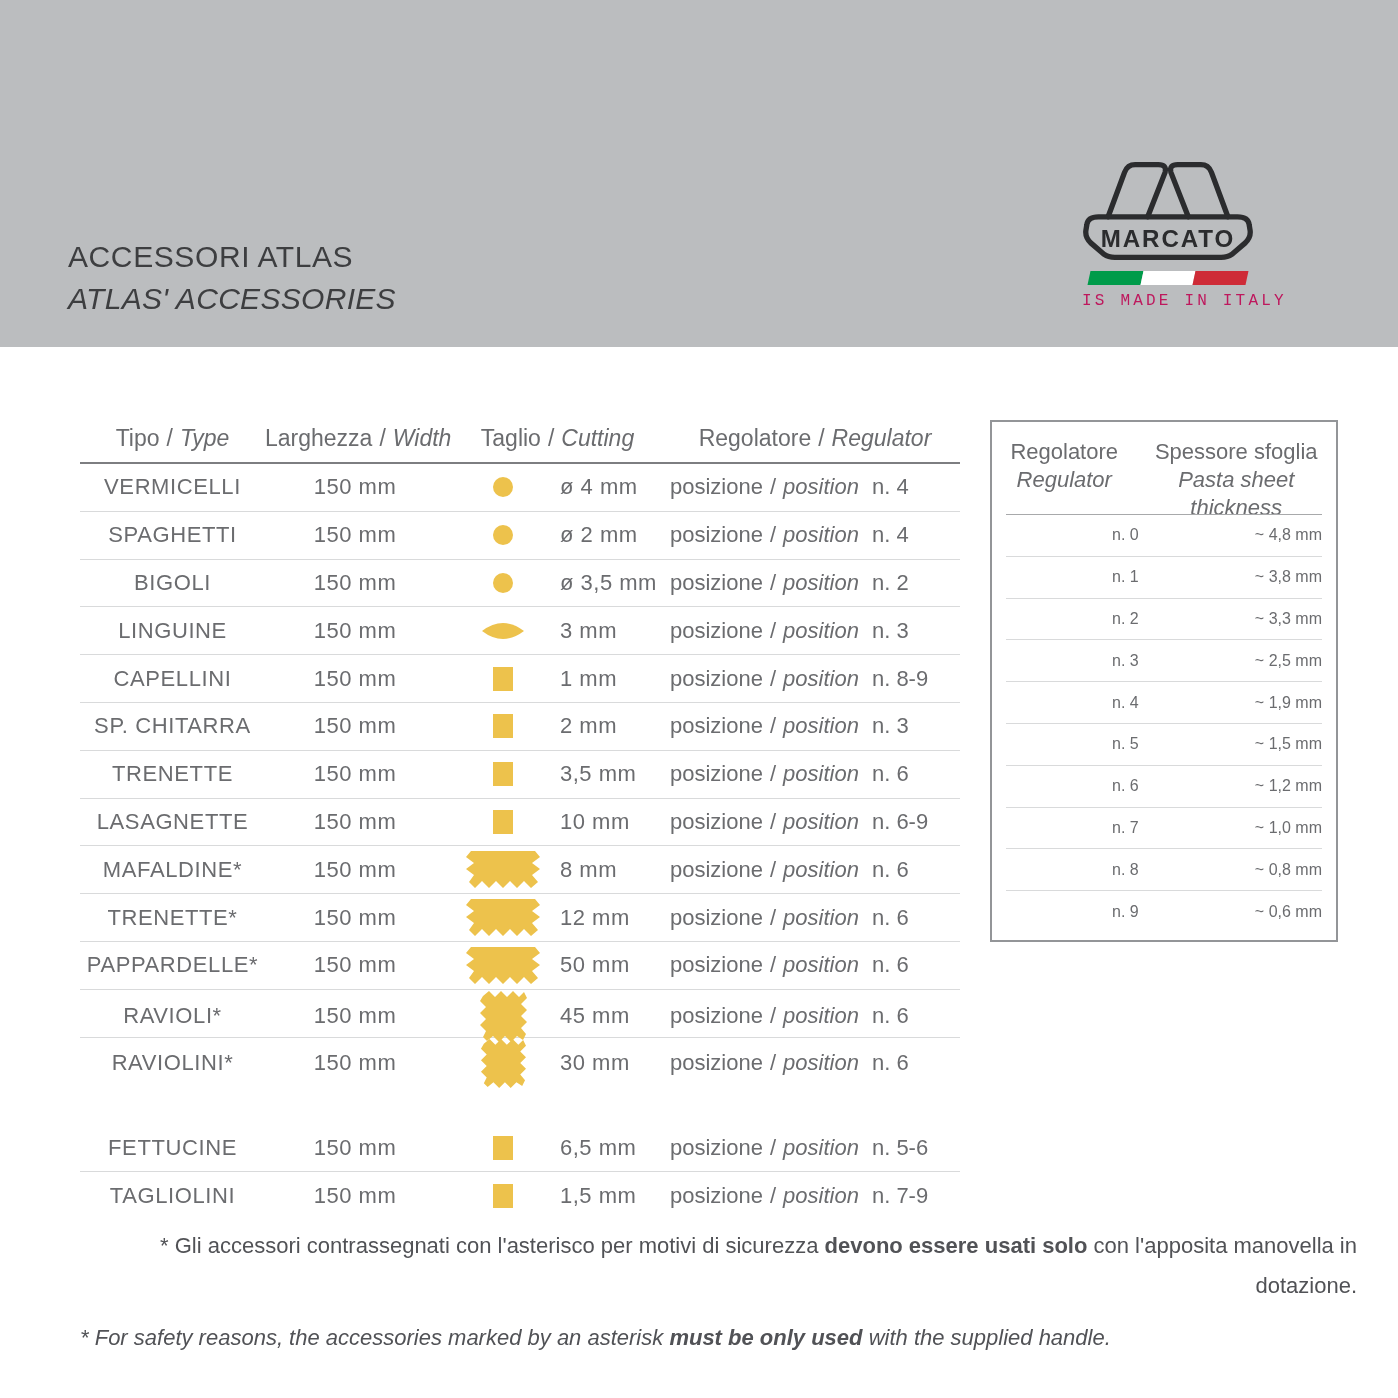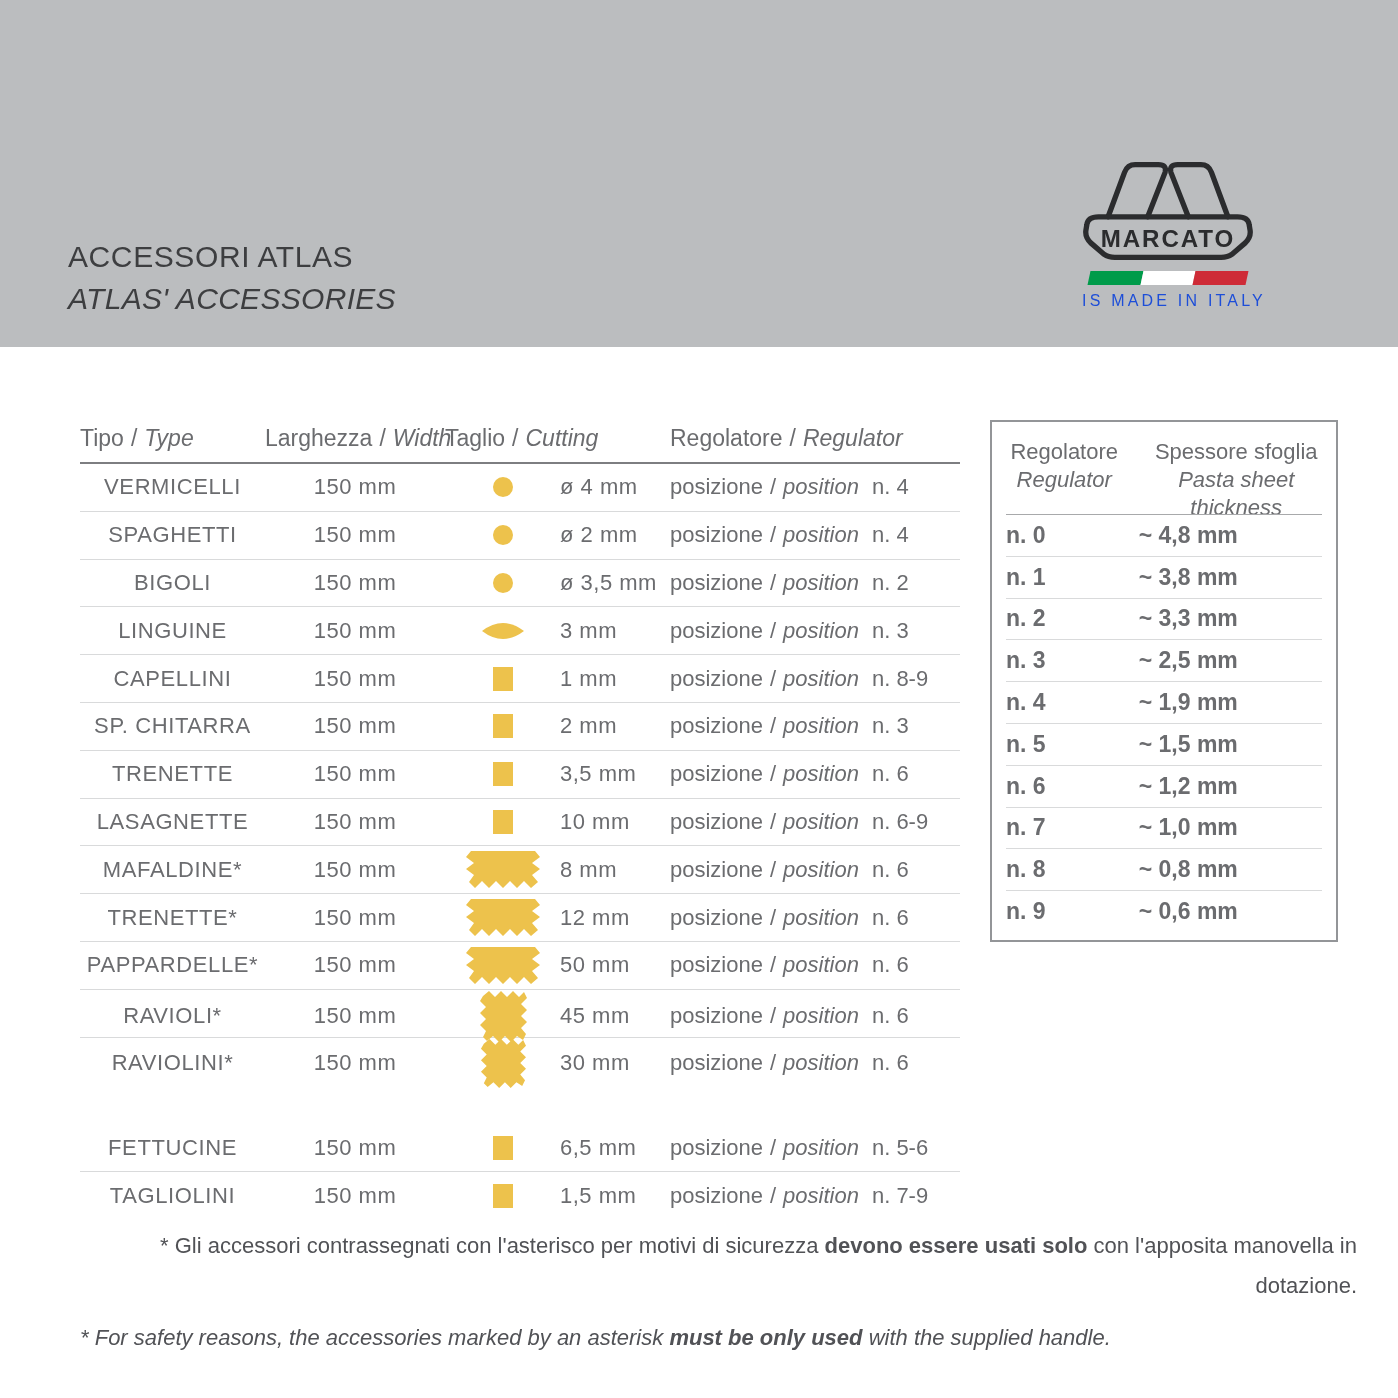--- a/index.html
+++ b/index.html
@@ -10,46 +10,46 @@
   
   .band{position:absolute;left:0;top:0;width:1398px;height:347px;background:#bbbdbf;}
   .title{position:absolute;left:68px;top:240px;color:#3d3e40;}
   .title .l1{font-size:30px;letter-spacing:0.6px;}
   .title .l2{font-size:30px;font-style:italic;margin-top:8px;letter-spacing:0.3px;}
   
   .logo{position:absolute;left:1082px;top:160px;width:172px;text-align:center;}
   .logo svg{display:block;margin:0 auto;}
   .flag{width:158px;height:14px;margin:9px auto 7px;display:flex;transform:skewX(-12deg);}
   .flag div{flex:1;}
-  .tagline{font-size:16px;letter-spacing:3.2px;color:#1d4ed8;white-space:nowrap;}
+  .tagline{font-size:16px;letter-spacing:3.2px;color:#be185d;white-space:nowrap;font-family:Liberation Mono, monospace;}
   
   .mtable{position:absolute;left:80px;top:414px;width:880px;color:#6b6c6f;}
   .mhead,.mrow{display:grid;grid-template-columns:185px 180px 115px 110px 290px;align-items:center;}
   .mhead{height:48px;border-bottom:2px solid #7d7e81;font-size:23px;}
-  .mhead > div{}
+  .mhead > div{text-align:center;}
   .mrow{height:46.8px;font-size:22px;border-bottom:1px solid #d9dadb;}
   .mrow.noline{border-bottom:none;}
   .gap{height:40px;}
   .ct{text-align:center;letter-spacing:0.6px;}
   .cw{text-align:center;letter-spacing:0.5px;}
   .ci{display:flex;justify-content:center;align-items:center;}
   .cc{text-align:left;letter-spacing:0.5px;}
   .cr{text-align:left;white-space:nowrap;}
   .it{font-style:italic;}
   .sl{margin:0 7px;}
   .posval{margin-left:13px;}
   
   .ic-circle{width:20px;height:20px;border-radius:50%;background:#edc24c;}
   .ic-square{width:20px;height:24px;background:#edc24c;}
   
   .rbox{position:absolute;left:990px;top:420px;width:344px;height:518px;border:2px solid #939598;color:#6b6c6f;background:#ffffff;}
   .rhead{display:grid;grid-template-columns:42% 58%;padding-top:16px;font-size:22px;text-align:center;line-height:28px;}
   .rhead .en{font-style:italic;}
   .rrows{position:absolute;top:92px;left:14px;right:14px;bottom:8px;display:flex;flex-direction:column;border-top:1px solid #a8a9ab;}
-  .rrow{flex:1;display:grid;grid-template-columns:42% 58%;align-items:center;text-align:left;font-size:23px;border-bottom:1px solid #d9dadb;font-weight:bold;}
+  .rrow{flex:1;display:grid;grid-template-columns:42% 58%;align-items:center;text-align:right;font-size:16px;border-bottom:1px solid #d9dadb;}
   .rrow:last-child{border-bottom:none;}
   
   .fn{position:absolute;left:80px;width:1255px;color:#515256;font-size:22px;line-height:40px;padding-left:22px;text-indent:-22px;}
   .fn b{font-weight:bold;}
   .fn1{top:1226px;text-align:right;}
   .fn2{top:1318px;font-style:italic;}
 </style>
 </head>
 <body>
 

